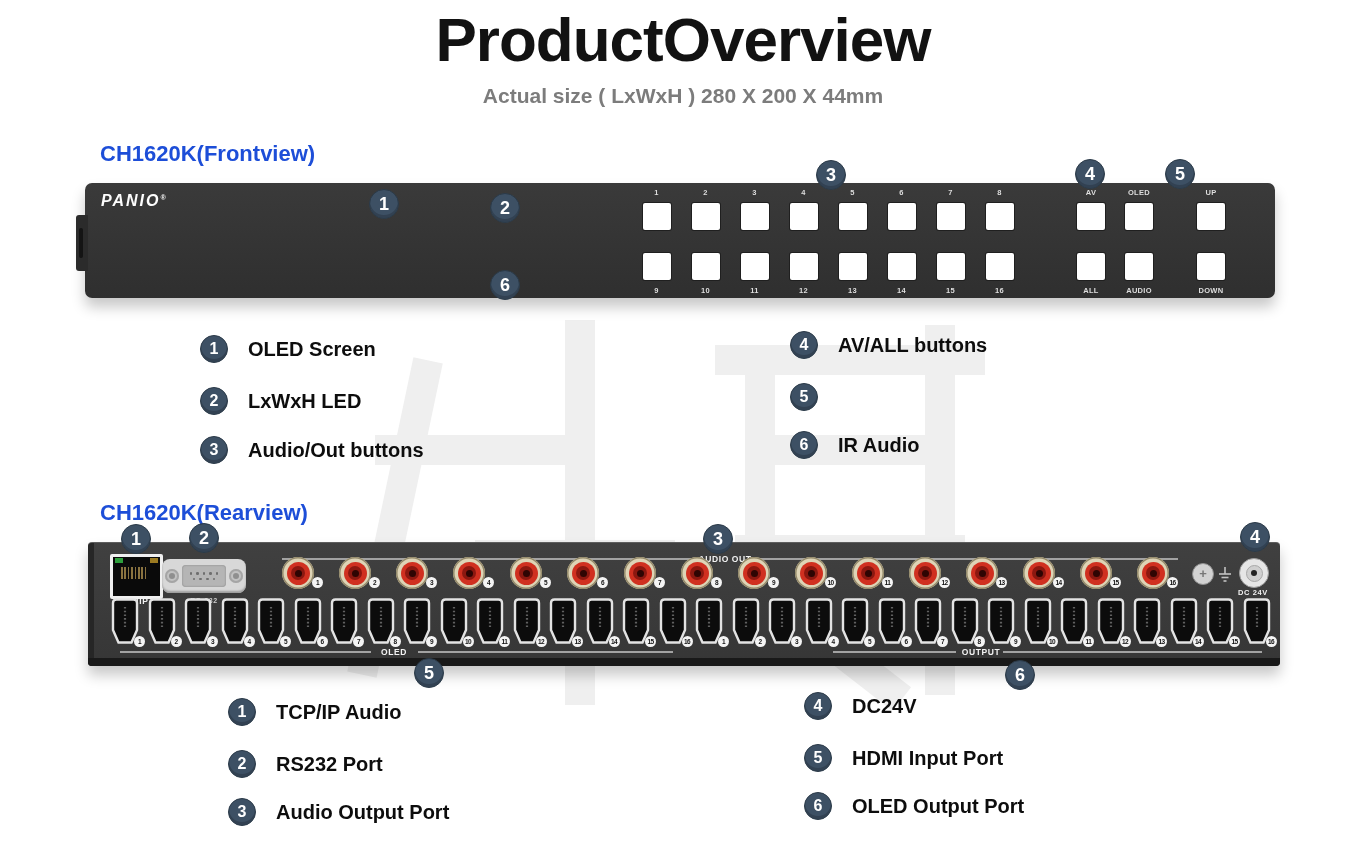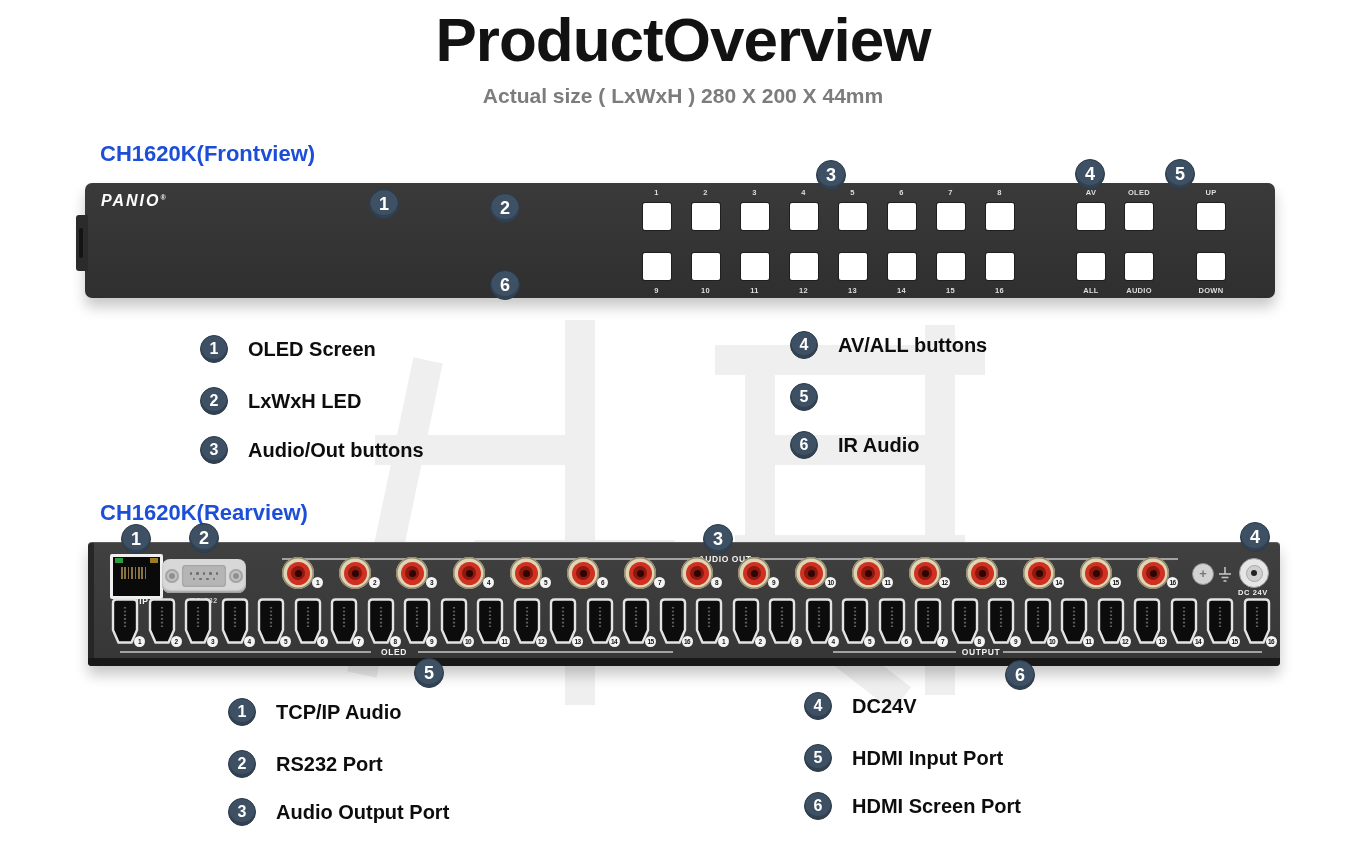--- a/index.html
+++ b/index.html
@@ -628,14 +628,14 @@
 <div class="legend-row" style="left:804px;top:692px;">
   <span class="lbadge">4</span>
   <span class="legend-label">DC24V</span>
 </div>
 <div class="legend-row" style="left:804px;top:744px;">
   <span class="lbadge">5</span>
   <span class="legend-label">HDMI Input Port</span>
 </div>
 <div class="legend-row" style="left:804px;top:792px;">
   <span class="lbadge">6</span>
-  <span class="legend-label">HDMI Screen Port</span>
+  <span class="legend-label">OLED Output Port</span>
 </div>
 
 </body></html>

